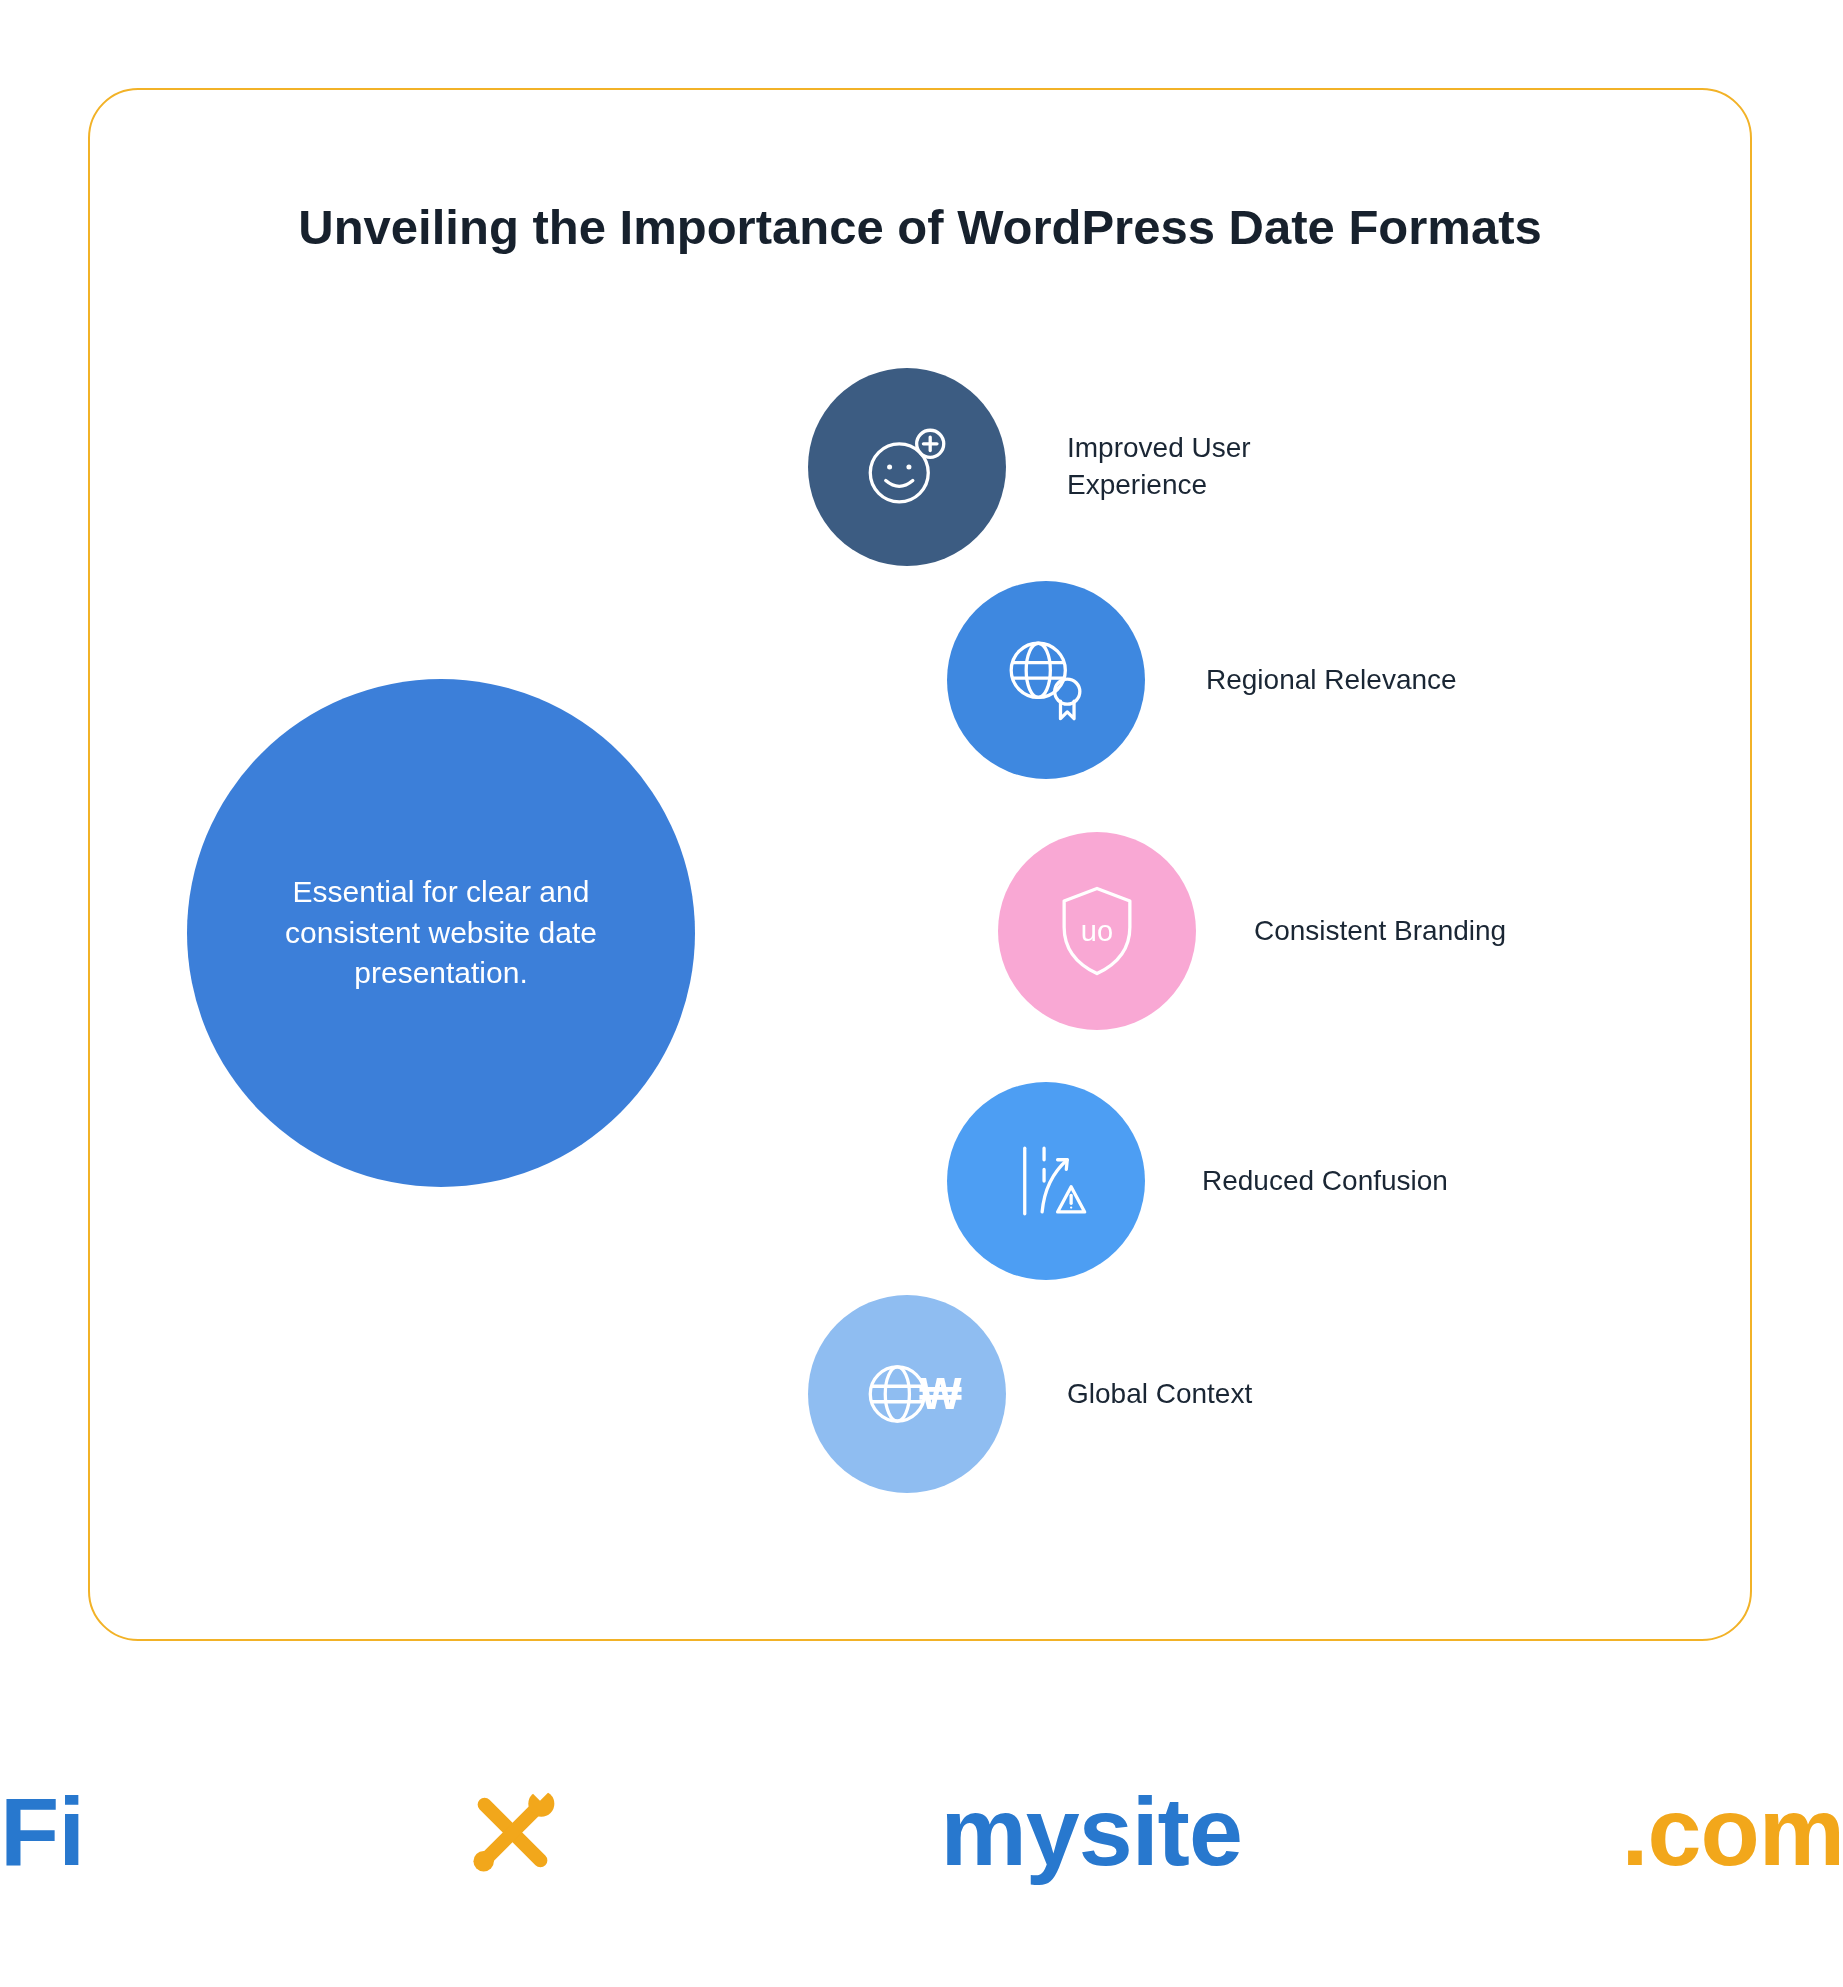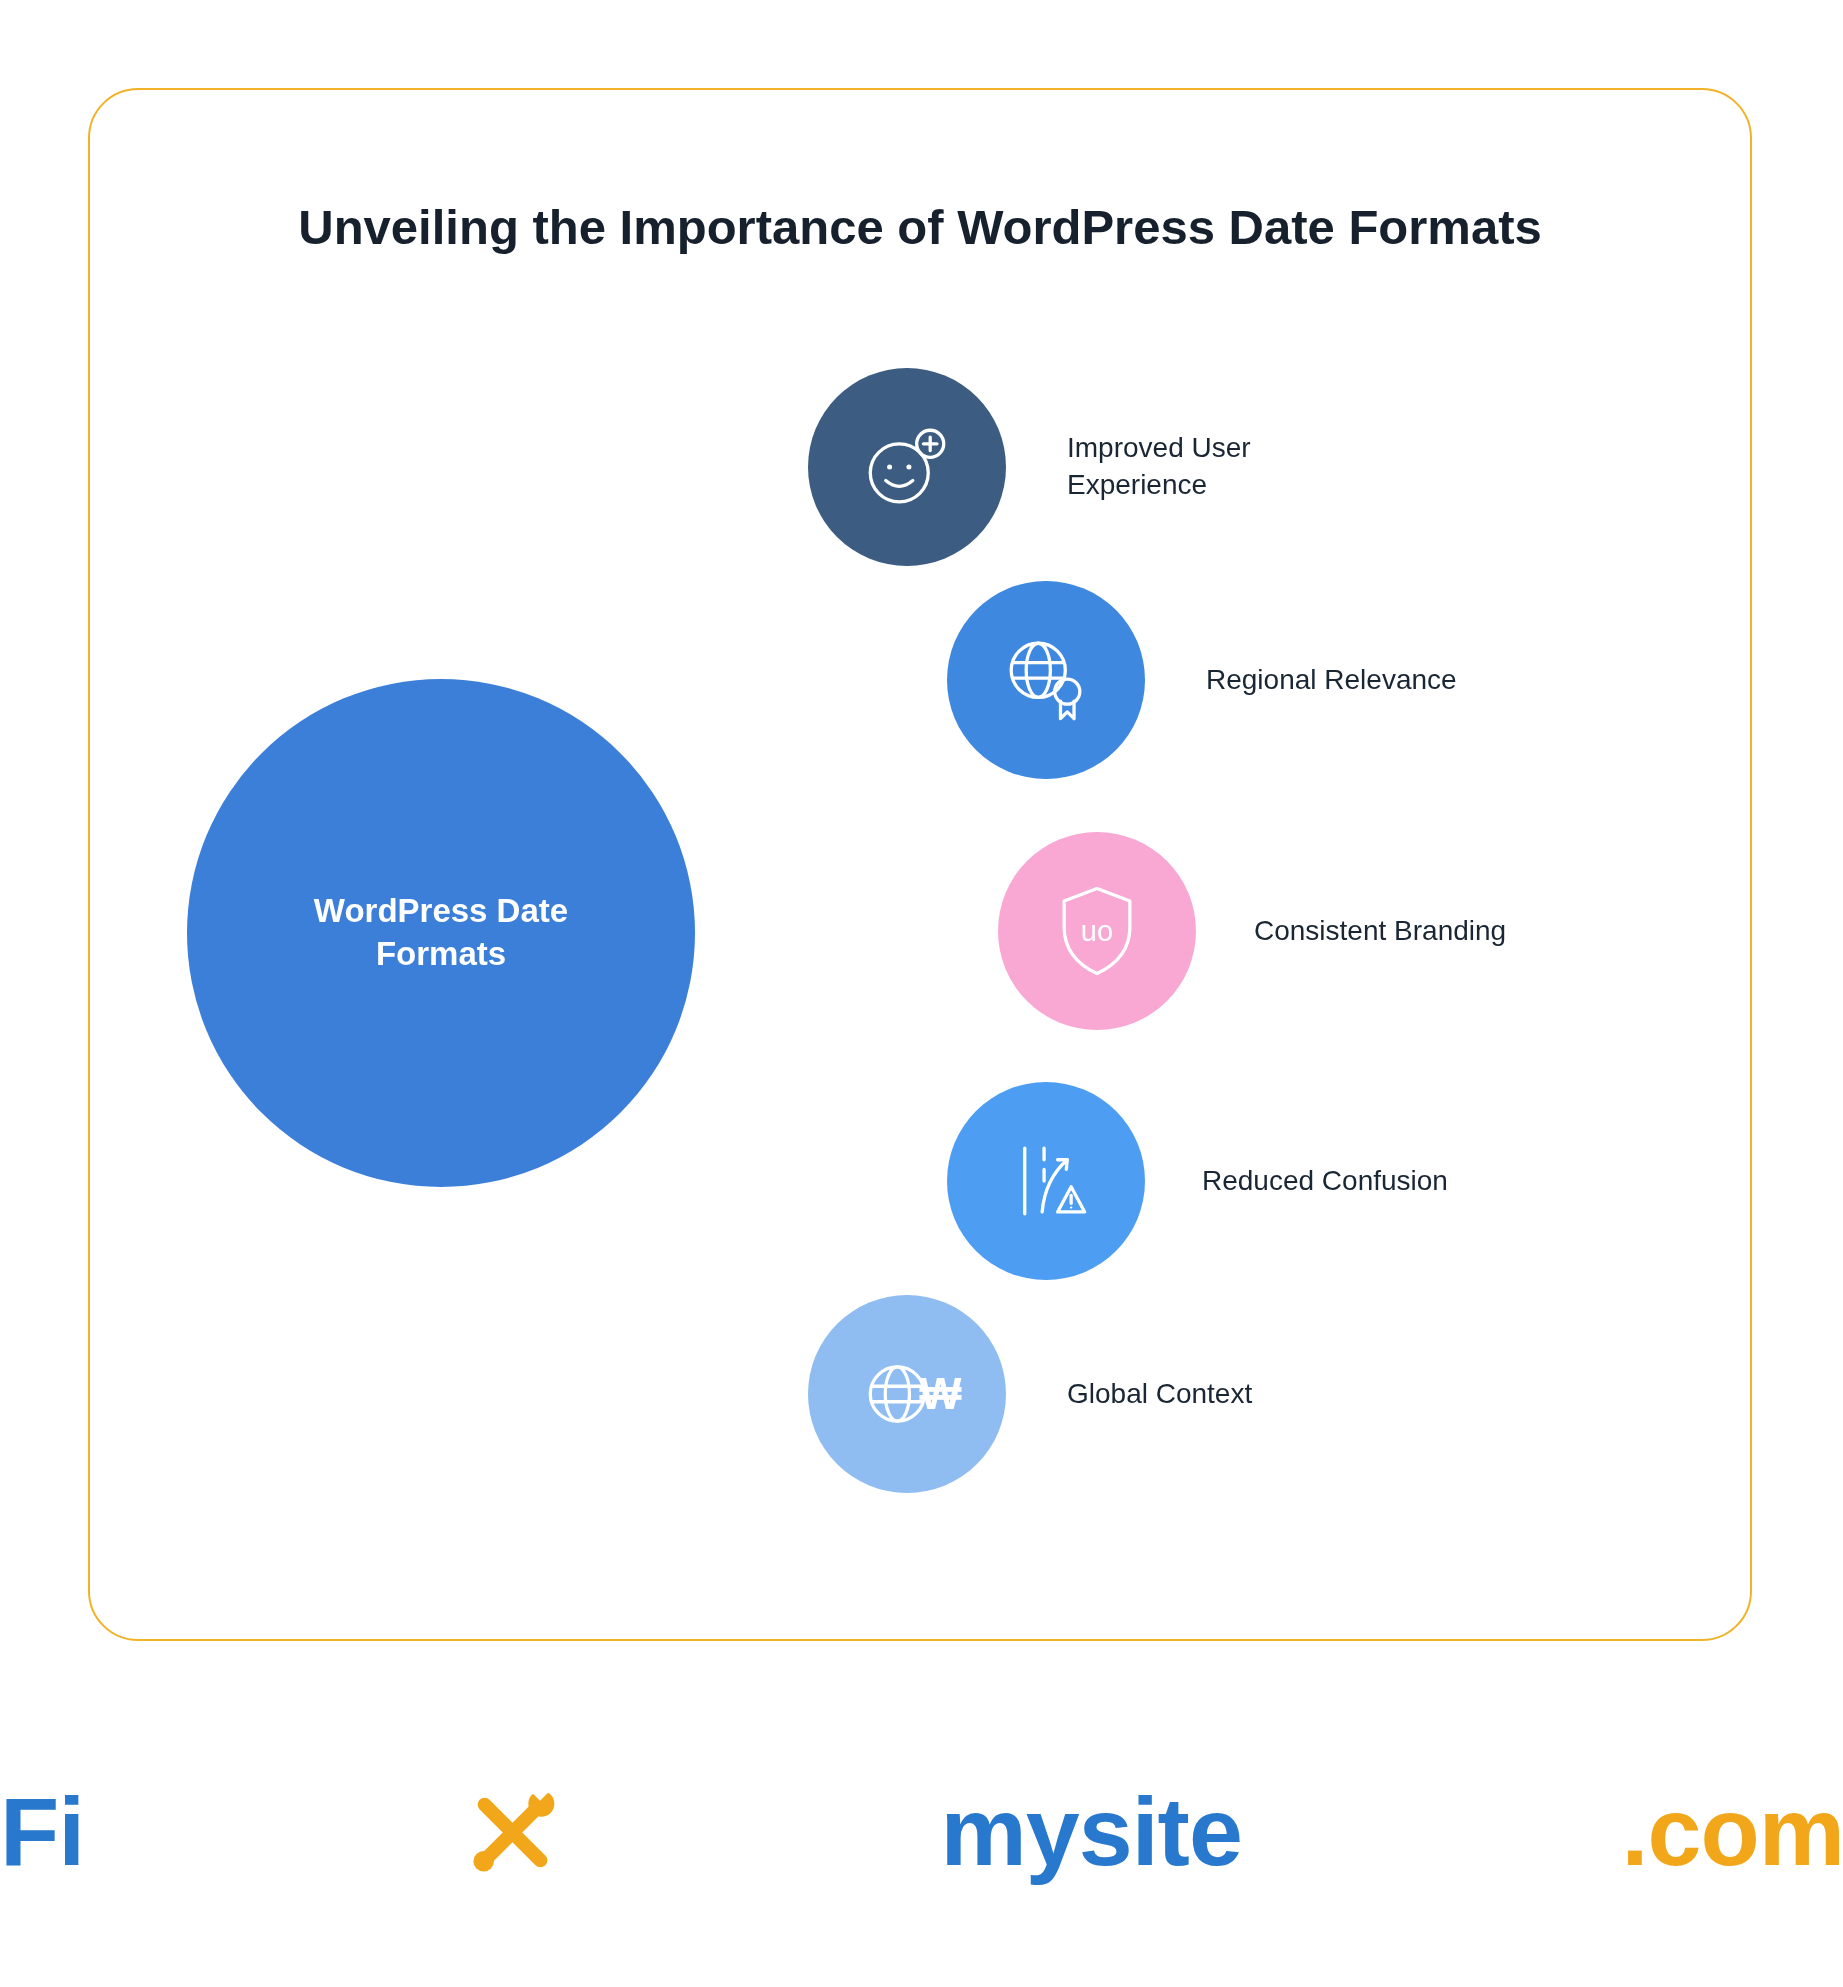--- a/index.html
+++ b/index.html
@@ -50,21 +50,21 @@
   svg text { stroke:none; fill:#ffffff; font-family:"Liberation Sans", sans-serif; }
 </style>
 </head>
 <body>
 
 <div class="frame"></div>
 
 <div class="title">Unveiling the Importance of WordPress Date Formats</div>
 
 <div class="bubble" style="background: rgb(60, 127, 217);">
-  <div class="bubble-heading">WordPress Date Formats</div>
+  <div class="bubble-body">Essential for clear and consistent website date presentation.</div>
 </div>
 
 <div class="circle" style="left: 808px; top: 368px; background: rgb(60, 92, 130);">
   <svg viewBox="0 0 120 120" fill="none" stroke="#ffffff" stroke-width="3.4" stroke-linecap="round" stroke-linejoin="round">
     <circle cx="52" cy="66" r="30"></circle>
     <circle cx="42" cy="60" r="2.6" fill="#ffffff" stroke="none"></circle>
     <circle cx="62" cy="60" r="2.6" fill="#ffffff" stroke="none"></circle>
     <path d="M38 74 Q52 86 66 74"></path>
     <circle cx="84" cy="36" r="14"></circle>
     <line x1="84" y1="29" x2="84" y2="43"></line>

